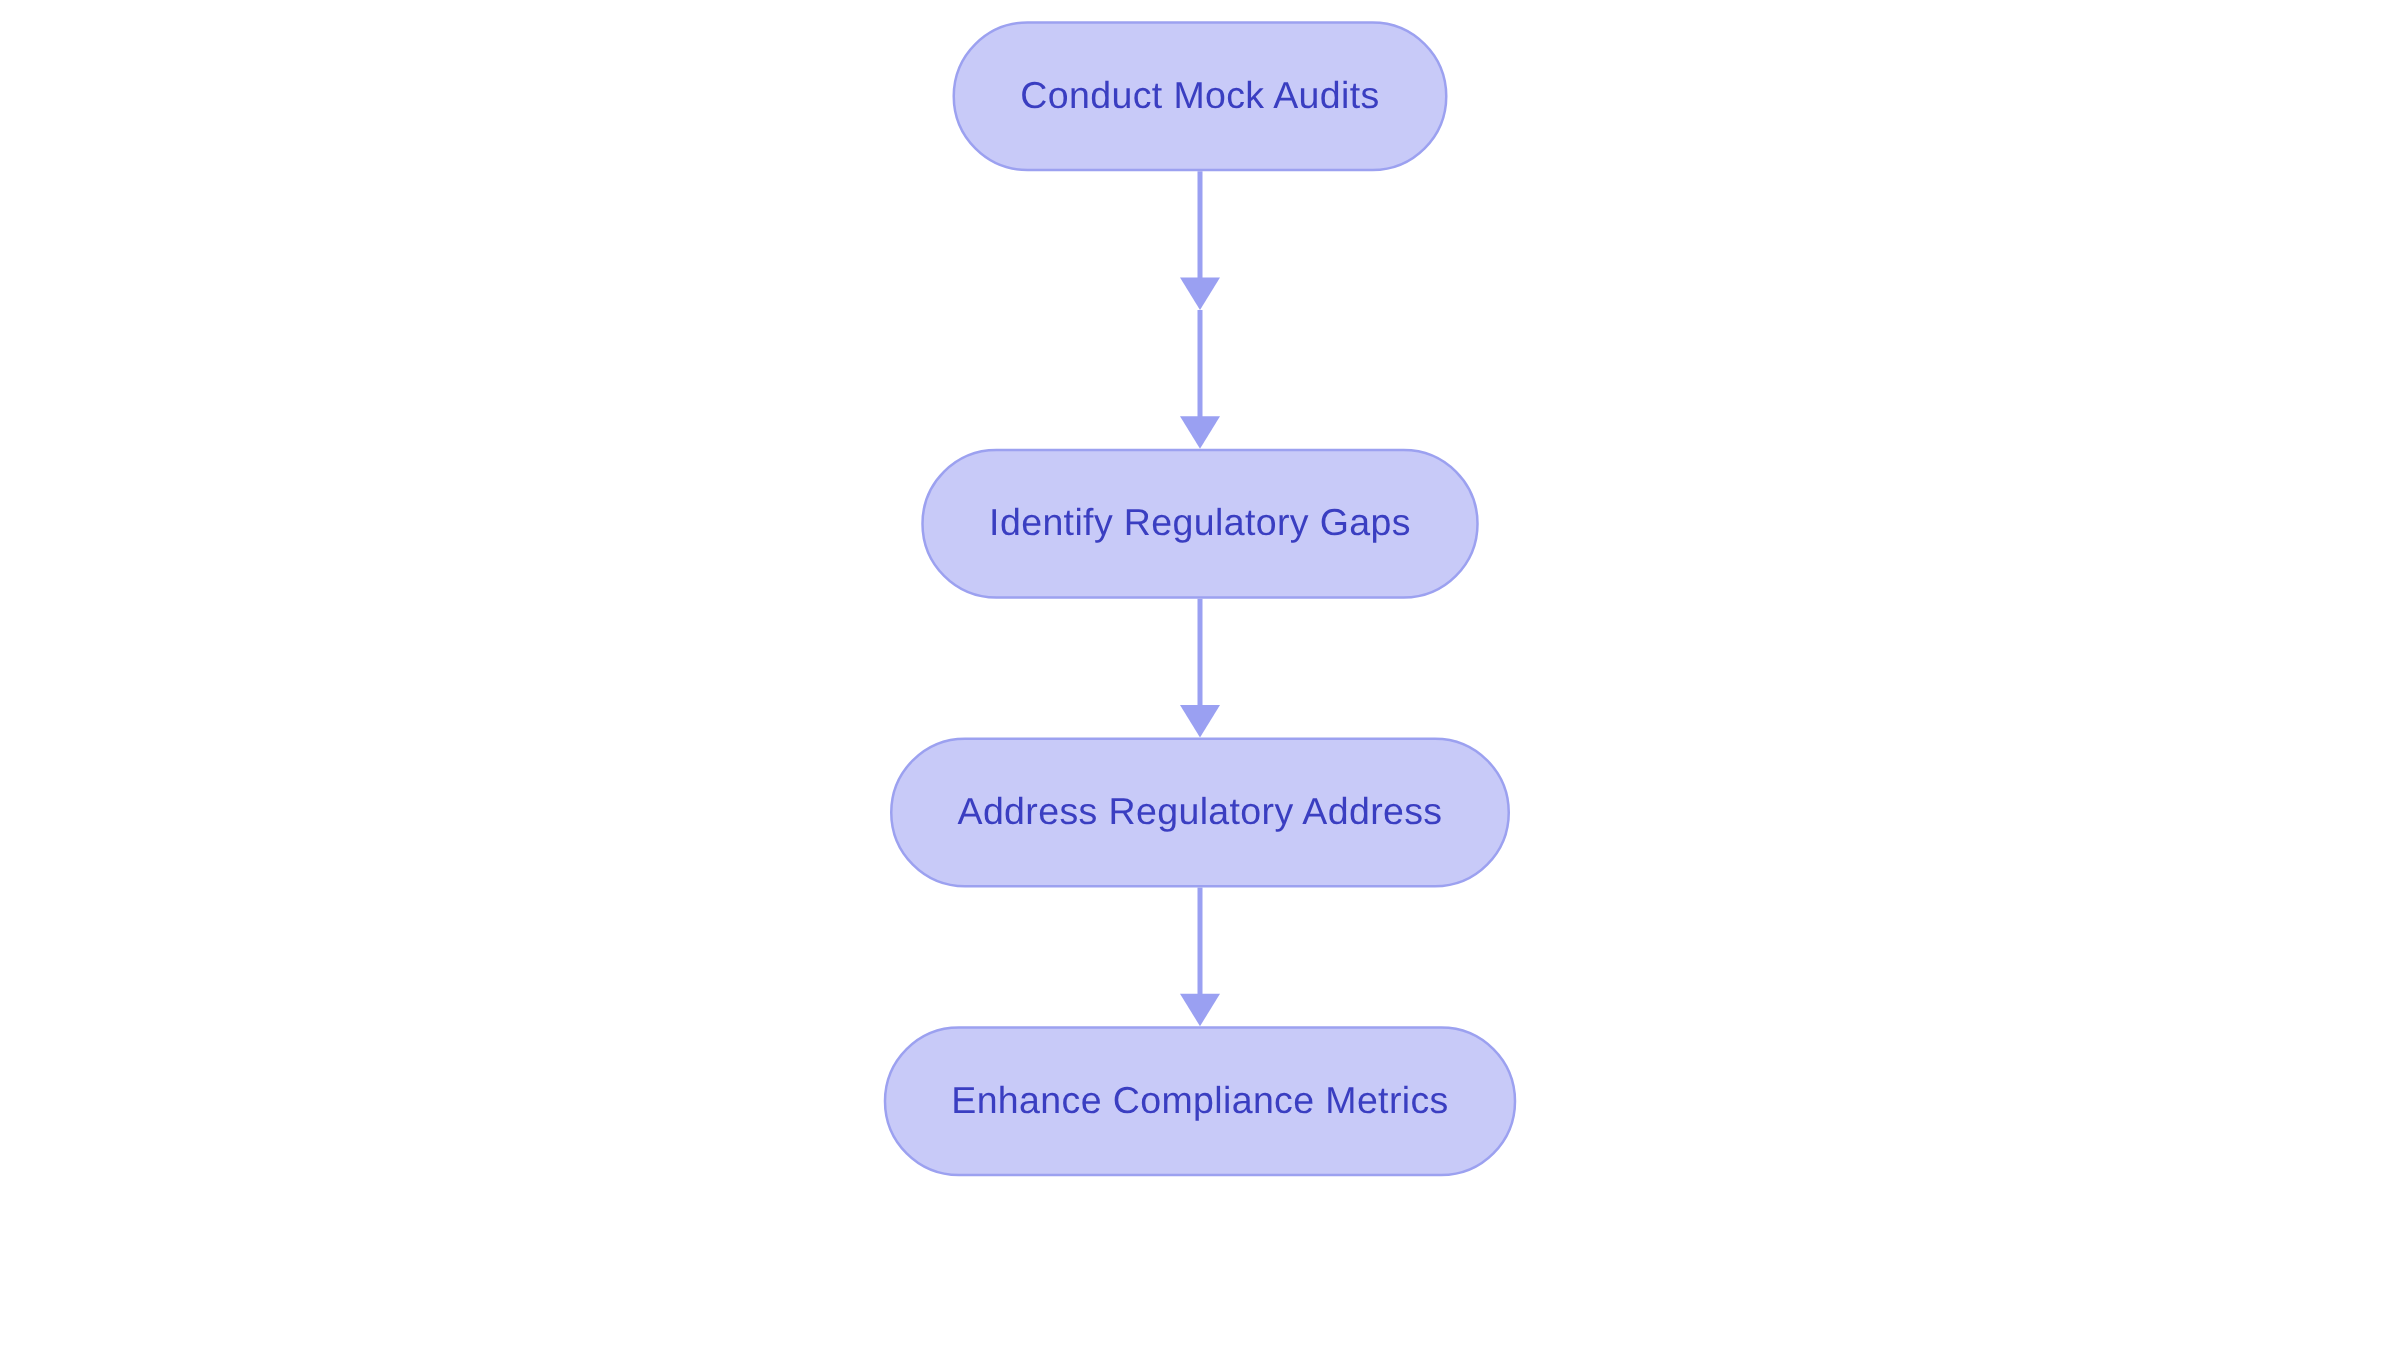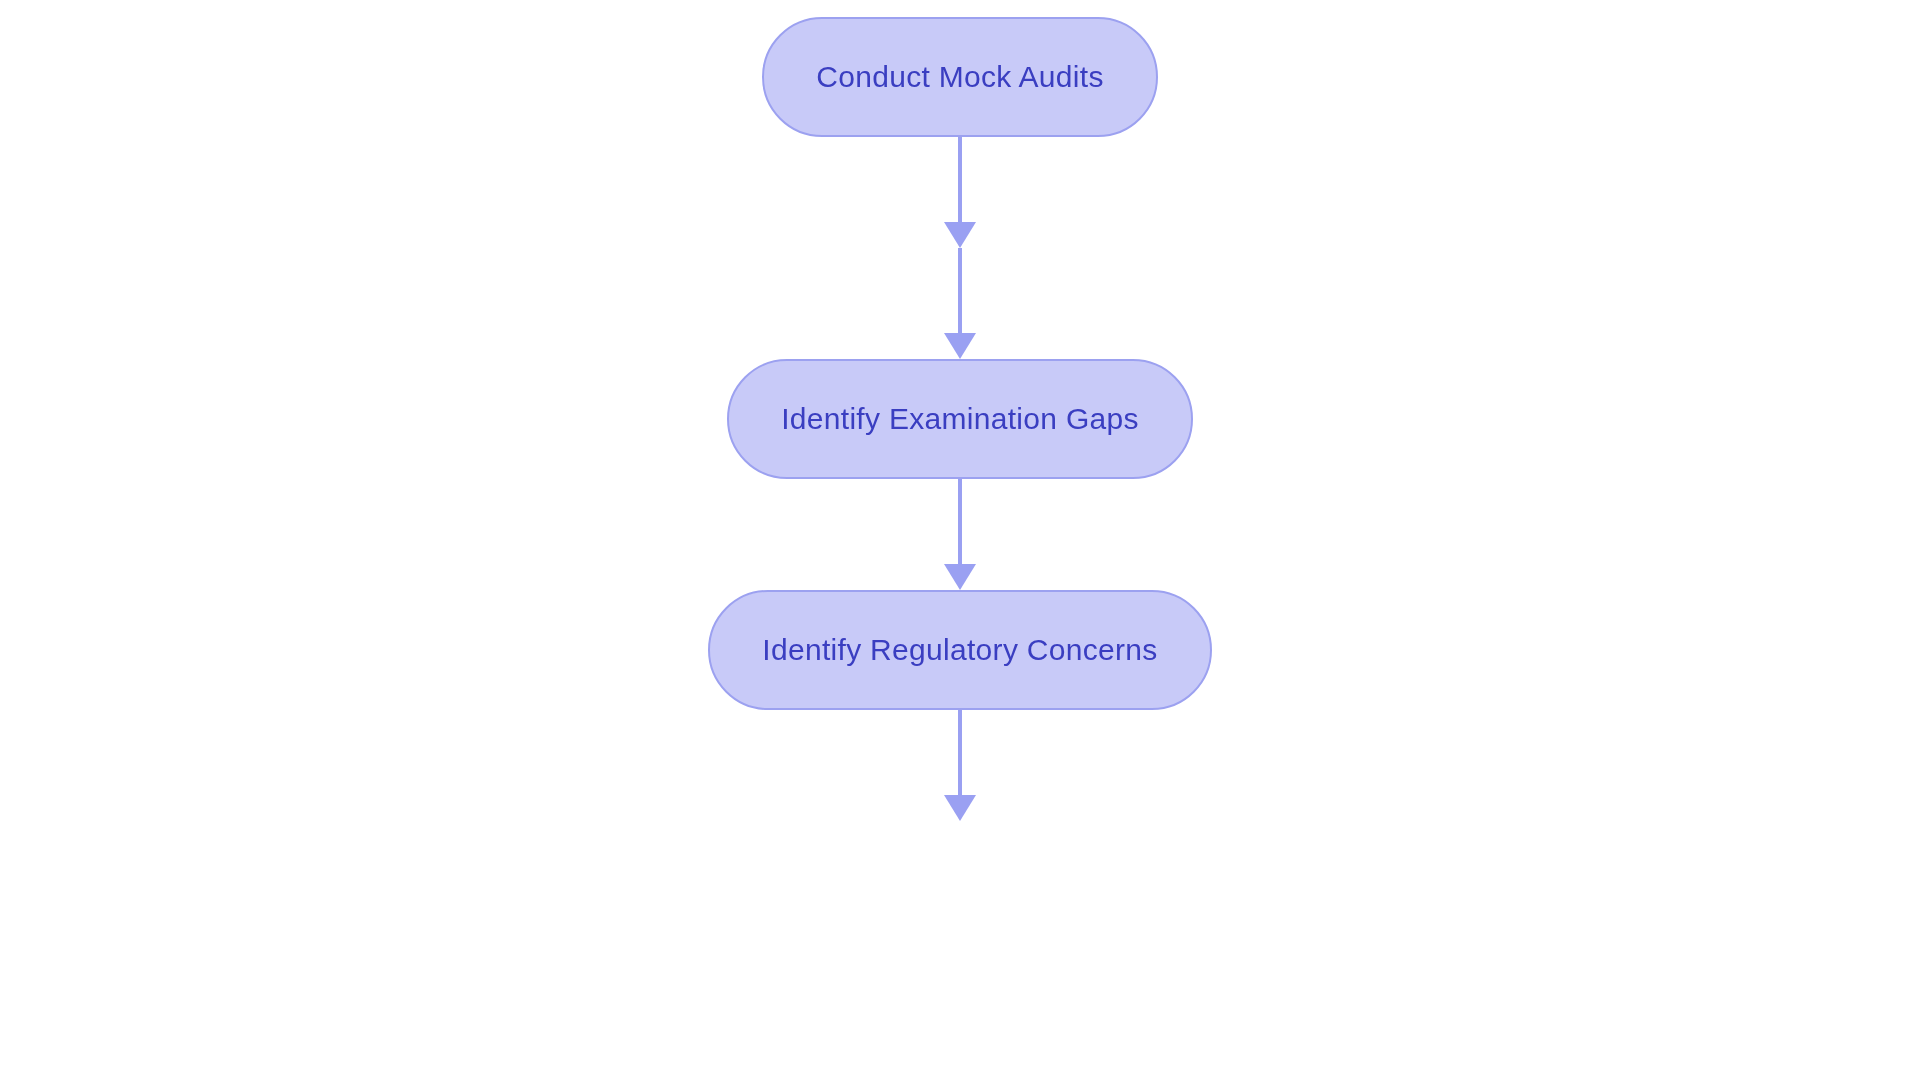--- a/index.html
+++ b/index.html
@@ -80,31 +80,34 @@
     <div class="arrow-head"></div>
   </div>
 
 
   <div class="flow-arrow">
     <div class="arrow-line"></div>
     <div class="arrow-head"></div>
   </div>
 
   <div class="flow-node">
-    <span class="label">Identify Examination Gaps</span>
+    <span class="label">Identify Regulatory Gaps</span>
   </div>
 
   <div class="flow-arrow">
     <div class="arrow-line"></div>
     <div class="arrow-head"></div>
   </div>
 
   <div class="flow-node">
-    <span class="label">Identify Regulatory Concerns</span>
+    <span class="label">Address Regulatory Address</span>
   </div>
 
   <div class="flow-arrow">
     <div class="arrow-line"></div>
     <div class="arrow-head"></div>
   </div>
 
+  <div class="flow-node">
+    <span class="label">Enhance Compliance Metrics</span>
+  </div>
 
 </div>
 
 </body></html>

